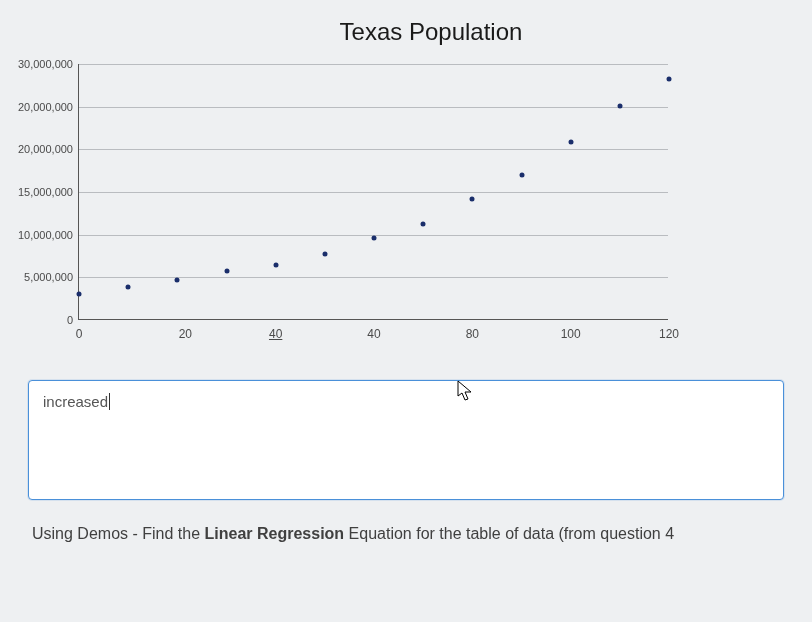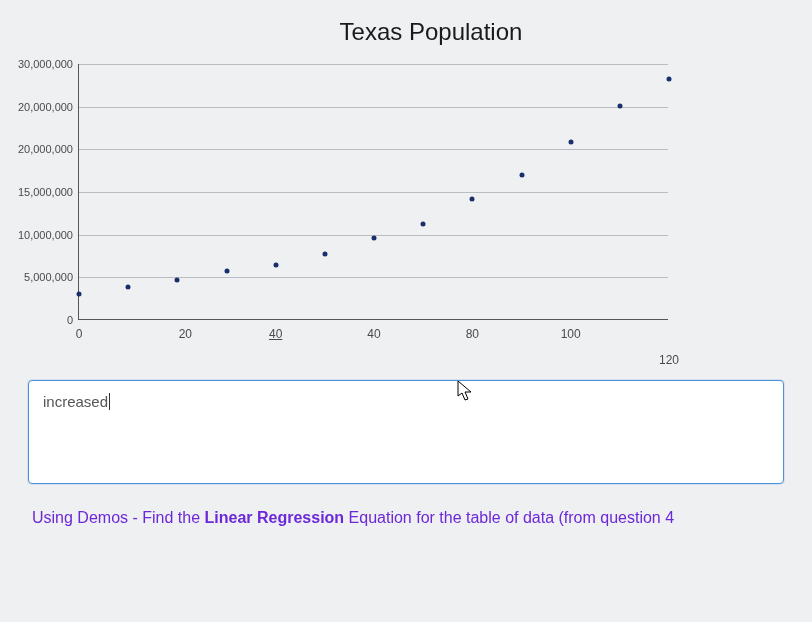--- a/index.html
+++ b/index.html
@@ -66,21 +66,21 @@
     height: 5px;
     background: #1a2e6b;
     border-radius: 50%;
     transform: translate(-50%, -50%);
   }
   .answer-box {
     margin: 20px 28px 0 28px;
     border: 1px solid #4a90d9;
     border-radius: 4px;
     background: #fff;
-    height: 104px;
+    height: 120px;
     padding: 12px 14px;
     box-shadow: 0 0 0 1px rgba(74,144,217,0.15);
   }
   .answer-text {
     font-size: 15px;
     color: #555;
     border-right: 1px solid #333;
     padding-right: 1px;
     display: inline-block;
   }
@@ -91,21 +91,21 @@
     font-size: 18px;
     font-weight: 400;
     color: #222;
   }
   .question-points {
     color: #888;
   }
   .question-body {
     margin: 12px 0 0 14px;
     font-size: 16px;
-    color: #6d28d9;
+    color: #404040;
     line-height: 1.5;
   }
   .cursor {
     position: absolute;
     width: 16px;
     height: 22px;
     pointer-events: none;
     z-index: 10;
   }
 </style>
@@ -127,21 +127,21 @@
       <div class="gridline" style="top: 42.6667px;"></div>
       <div class="y-tick-label" style="top: 42.6667px;">20,000,000</div>
       <div class="gridline" style="top: 0px;"></div>
       <div class="y-tick-label" style="top: 0px;">30,000,000</div>
       <div class="x-tick-label" style="left: 0px;">0</div>
       <div class="x-tick-label" style="left: 98.3333px; margin-left: 8px;">20</div>
       <div class="x-tick-label" style="left: 196.667px; text-decoration: underline;">40</div>
       <div class="x-tick-label" style="left: 295px;">40</div>
       <div class="x-tick-label" style="left: 393.333px; text-align: center;">80</div>
       <div class="x-tick-label" style="left: 491.667px;">100</div>
-      <div class="x-tick-label" style="left: 590px; margin-top: 26px;">120</div>
+      <div class="x-tick-label" style="left: 590px;">120</div>
       <div class="data-point" style="left: 0px; top: 229.547px;"></div>
       <div class="data-point" style="left: 49.1667px; top: 222.72px;"></div>
       <div class="data-point" style="left: 98.3333px; top: 215.893px;"></div>
       <div class="data-point" style="left: 147.5px; top: 206.507px;"></div>
       <div class="data-point" style="left: 196.667px; top: 201.387px;"></div>
       <div class="data-point" style="left: 245.833px; top: 190.293px;"></div>
       <div class="data-point" style="left: 295px; top: 174.08px;"></div>
       <div class="data-point" style="left: 344.167px; top: 160.427px;"></div>
       <div class="data-point" style="left: 393.333px; top: 134.827px;"></div>
       <div class="data-point" style="left: 442.5px; top: 110.933px;"></div>

